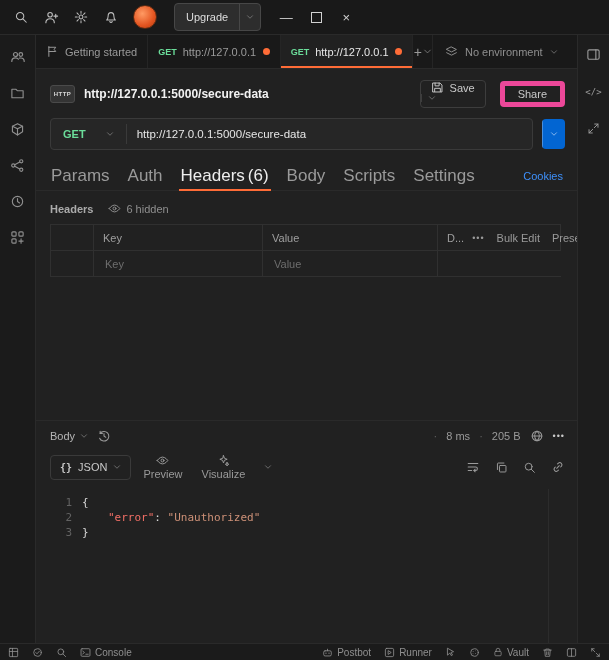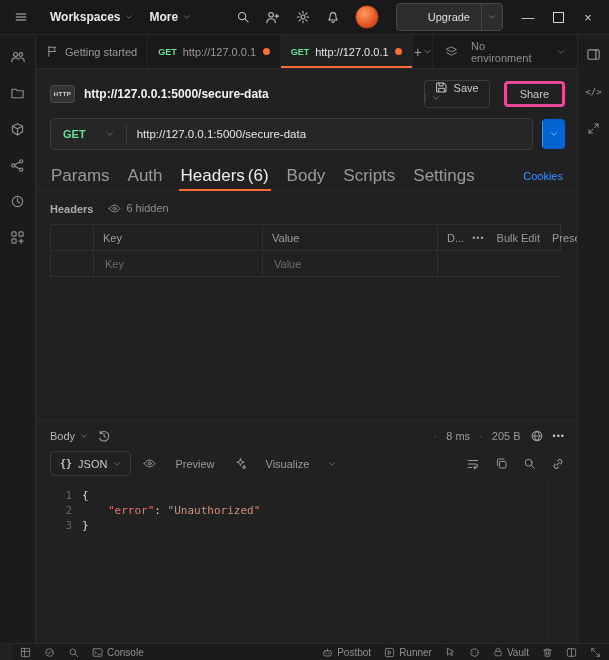--- a/index.html
+++ b/index.html
@@ -9,21 +9,21 @@
   .ic{stroke:currentColor;fill:none;stroke-width:1.2;stroke-linecap:round;stroke-linejoin:round;}
 
   
   .topbar{flex:0 0 34px;background:#191919;display:flex;align-items:center;justify-content:space-between;padding:0 8px;border-bottom:1px solid #2a2a2a;}
   .tb-left{display:flex;align-items:center;gap:16px;}
   .iconbtn{display:flex;align-items:center;justify-content:center;width:26px;height:26px;color:#bdbdbd;border-radius:4px;}
   .menu-item{display:flex;align-items:center;gap:5px;color:#e8e8e8;font-size:12px;font-weight:bold;}
   .chevc{color:#9a9a9a;display:flex;align-items:center;}
   .tb-right{display:flex;align-items:center;gap:4px;}
   .avatar{width:22px;height:22px;border-radius:50%;background:radial-gradient(circle at 38% 35%,#ff9a63,#e35420 60%,#b23a0e);margin:0 5px;border:1px solid #5a2a12;}
-  .upgrade{display:flex;align-items:stretch;border:1px solid #474747;border-radius:4px;overflow:hidden;margin:0 8px;background:#2d2d2d;height:26px;padding-left:20px;}
+  .upgrade{display:flex;align-items:stretch;border:1px solid #474747;border-radius:4px;overflow:hidden;margin:0 8px;background:#2d2d2d;height:26px;}
   .u-main{display:flex;align-items:center;padding:0 11px;font-size:11px;color:#dedede;}
   .u-chev{display:flex;align-items:center;padding:0 6px;border-left:1px solid #474747;color:#9a9a9a;}
   .winbtn{width:26px;height:26px;display:flex;align-items:center;justify-content:center;color:#d2d2d2;font-size:13px;}
   .winbox{width:9px;height:9px;border:1px solid #d2d2d2;display:inline-block;}
 
   
   .mid{flex:1;display:flex;min-height:0;}
   .leftrail{flex:0 0 35px;background:#1b1b1b;border-right:1px solid #2a2a2a;display:flex;flex-direction:column;align-items:center;padding-top:14px;gap:21px;}
   .rail-ic{color:#8f8f8f;}
   .rightrail{flex:0 0 31px;background:#1d1d1d;border-left:1px solid #2a2a2a;display:flex;flex-direction:column;align-items:center;padding-top:12px;gap:25px;color:#9a9a9a;}
@@ -32,30 +32,30 @@
 
   
   .tabstrip{flex:0 0 33px;background:#191919;display:flex;align-items:stretch;border-bottom:1px solid #2a2a2a;}
   .tab{display:flex;align-items:center;gap:6px;padding:0 10px;border-right:1px solid #252525;color:#9a9a9a;}
   .t-title{white-space:nowrap;overflow:hidden;max-width:74px;}
   .tab.active{background:#212121;color:#e8e8e8;box-shadow:inset 0 -2px 0 #ff6c37;}
   .t-method{color:#6bdd9a;font-size:9px;font-weight:bold;}
   .t-dot{width:7px;height:7px;border-radius:50%;background:#ff6c37;flex:0 0 auto;}
   .ts-btn{display:flex;align-items:center;justify-content:center;width:24px;color:#9a9a9a;font-size:14px;}
   .ts-spacer{flex:1;}
-  .envsel{display:flex;align-items:center;gap:13px;padding:0 12px;border-left:1px solid #252525;color:#8f8f8f;min-width:120px;}
+  .envsel{display:flex;align-items:center;gap:7px;padding:0 12px;border-left:1px solid #252525;color:#8f8f8f;min-width:120px;}
 
   
   .req-head{display:flex;align-items:center;gap:9px;padding:11px 12px 6px 14px;}
   .http-badge{flex:0 0 auto;width:23px;height:16px;background:#343434;border:1px solid #4a4a4a;border-radius:3px;color:#d8d8d8;font-size:6px;font-weight:bold;display:flex;align-items:center;justify-content:center;letter-spacing:.4px;}
   .req-title{font-size:12px;font-weight:bold;color:#f2f2f2;flex:1;white-space:nowrap;overflow:hidden;margin:0;}
   .savegrp{display:flex;align-items:stretch;border:1px solid #3d3d3d;border-radius:4px;overflow:hidden;height:26px;flex-direction:column;}
   .save-main{display:flex;align-items:center;gap:6px;padding:0 10px;color:#c9c9c9;background:none;border:none;font:inherit;}
   .save-chev{display:flex;align-items:center;padding:0 6px;border-left:1px solid #3d3d3d;color:#9a9a9a;}
-  .share-btn{display:flex;align-items:center;border:3px solid #ec4899;border-radius:4px;padding:0 13px;height:26px;color:#c9c9c9;background:none;font:inherit;margin-left:5px;}
+  .share-btn{display:flex;align-items:center;border:5px solid #ec4899;border-radius:4px;padding:0 13px;height:26px;color:#c9c9c9;background:none;font:inherit;margin-left:5px;}
 
   
   .url-row{display:flex;align-items:center;gap:9px;padding:4px 12px 11px 14px;}
   .url-box{flex:1;display:flex;align-items:stretch;border:1px solid #3a3a3a;border-radius:4px;background:#262626;height:30px;}
   .method{display:flex;align-items:center;gap:20px;padding:0 12px;}
   .m-label{color:#6bdd9a;font-weight:bold;font-size:11px;}
   .url-divider{width:1px;background:#3a3a3a;margin:5px 0;}
   .url-input{flex:1;background:transparent;border:none;outline:none;color:#e6e6e6;font-size:11.5px;padding:0 10px;font-family:"Liberation Sans",sans-serif;min-width:0;}
   .sendgrp{display:flex;align-items:stretch;height:30px;border-radius:4px;overflow:hidden;}
   .send-main{background:#0265d2;color:#fff;font-weight:bold;font-size:12px;border:none;padding:0 17px;font-family:inherit;}
@@ -64,21 +64,21 @@
   
   .req-tabs{display:flex;align-items:center;padding:0 14px 0 6px;border-bottom:1px solid #2a2a2a;height:29px;}
   .rtab{display:flex;align-items:center;gap:3px;padding:0 9px;height:100%;color:#9a9a9a;font-size:17px;position:relative;}
   .rtab.active{color:#ededed;}
   .rtab.active::after{content:"";position:absolute;left:7px;right:7px;bottom:-1px;height:2px;background:#ff6c37;}
   .cookies{margin-left:auto;color:#3e90fa;font-size:11px;}
 
   
   .hmeta{display:flex;align-items:center;gap:10px;padding:9px 14px 7px;}
   .h-title{color:#ababab;font-weight:bold;}
-  .h-hidden{display:flex;align-items:flex-start;gap:5px;color:#8f8f8f;padding:2px 5px;border-radius:3px;}
+  .h-hidden{display:flex;align-items:center;gap:5px;color:#8f8f8f;padding:2px 5px;border-radius:3px;}
   .htable{margin:0 16px 0 14px;border-top:1px solid #303030;}
   .ht-row{display:flex;height:25px;border-bottom:1px solid #303030;}
   .ht-cell{border-left:1px solid #303030;display:flex;align-items:center;padding:0 9px;color:#9f9f9f;min-width:0;}
   .ht-row .ht-cell:last-child{border-right:1px solid #303030;}
   .ht-check{flex:0 0 24px;}
   .ht-key{flex:0 0 150px;}
   .ht-val{flex:0 0 156px;}
   .ht-desc{flex:1;gap:8px;}
   .ht-input{width:100%;background:transparent;border:none;outline:none;color:#d6d6d6;font-size:11px;font-family:inherit;}
   .ht-input::placeholder{color:#6e6e6e;}
@@ -91,65 +91,42 @@
   .resp{flex:0 0 222px;border-top:1px solid #2a2a2a;display:flex;flex-direction:column;min-height:0;}
   .resp-head{display:flex;align-items:center;gap:9px;padding:8px 12px 4px 14px;}
   .resp-dd{display:flex;align-items:center;gap:5px;color:#b6b6b6;}
   .resp-meta{margin-left:auto;display:flex;align-items:center;gap:9px;}
   .status-badge{background:#4a211d;color:#ff8075;font-size:10.5px;font-weight:bold;padding:3px 8px;border-radius:3px;letter-spacing:.2px;}
   .meta-txt{color:#9a9a9a;}
   .with-sep::before{content:"·";color:#616161;margin-right:9px;}
   .resp-toolbar{display:flex;align-items:center;padding:4px 12px 6px 14px;gap:5px;}
   .jsonpill{display:flex;align-items:center;gap:6px;border:1px solid #3a3a3a;border-radius:4px;padding:3px 9px;color:#c9c9c9;height:17px;}
   .brace{font-weight:bold;font-size:10px;font-family:"DejaVu Sans Mono",monospace;}
-  .tbitem{display:flex;align-items:center;gap:19px;color:#9a9a9a;padding:3px 7px;}
+  .tbitem{display:flex;align-items:center;gap:1px;color:#9a9a9a;padding:3px 7px;flex-direction:column;}
   .resp-icons{margin-left:auto;display:flex;align-items:center;gap:15px;color:#9a9a9a;}
   .code{flex:1;position:relative;display:flex;font-family:"DejaVu Sans Mono",monospace;font-size:11px;line-height:15px;padding-top:6px;min-height:0;}
   .code::after{content:"";position:absolute;top:0;bottom:0;right:28px;width:1px;background:#2c2c2c;}
   .gutter{flex:0 0 36px;text-align:right;color:#626262;padding-right:10px;user-select:none;}
   .codelines{color:#d8d8d8;}
   .codeline{white-space:pre;}
   .indent{padding-left:26px;}
   .tok-key{color:#f47067;}
   .tok-str{color:#ce9178;}
 
   
-  .statusbar{flex:0 0 16px;background:#1b1b1b;border-top:1px solid #2a2a2a;display:flex;align-items:center;justify-content:space-between;padding:0 8px;font-size:10px;color:#8f8f8f;margin-left:12px;}
+  .statusbar{flex:0 0 16px;background:#1b1b1b;border-top:1px solid #2a2a2a;display:flex;align-items:center;justify-content:space-between;padding:0 8px;font-size:10px;color:#8f8f8f;}
   .sb-group{display:flex;align-items:center;gap:13px;height:100%;}
   .sb-item{display:flex;align-items:center;gap:4px;}
 </style>
 </head>
 <body>
 
 <div class="app">
 
   <header class="topbar">
-    <div class="tb-left">
-      <span class="iconbtn">
-          <svg width="14" height="14" viewBox="0 0 16 16" class="ic">
-            <path d="M2.5 4.5h11M2.5 8h11M2.5 11.5h11"></path>
-          </svg>
-        </span>
-      <div class="menu-item">
-        <span>Workspaces</span>
-        <span class="chevc">
-            <svg width="8" height="8" viewBox="0 0 16 16" class="ic">
-              <path d="M3 5.5l5 5 5-5"></path>
-            </svg>
-          </span>
-      </div>
-      <div class="menu-item">
-        <span>More</span>
-        <span class="chevc">
-            <svg width="8" height="8" viewBox="0 0 16 16" class="ic">
-              <path d="M3 5.5l5 5 5-5"></path>
-            </svg>
-          </span>
-      </div>
-    </div>
     <div class="tb-right">
       <span class="iconbtn">
           <svg width="14" height="14" viewBox="0 0 16 16" class="ic">
             <circle cx="7" cy="7" r="4.2"></circle>
             <path d="M10.2 10.2L14 14"></path>
           </svg>
         </span>
       <span class="iconbtn">
           <svg width="15" height="15" viewBox="0 0 16 16" class="ic">
             <circle cx="6.5" cy="5" r="2.4"></circle>

